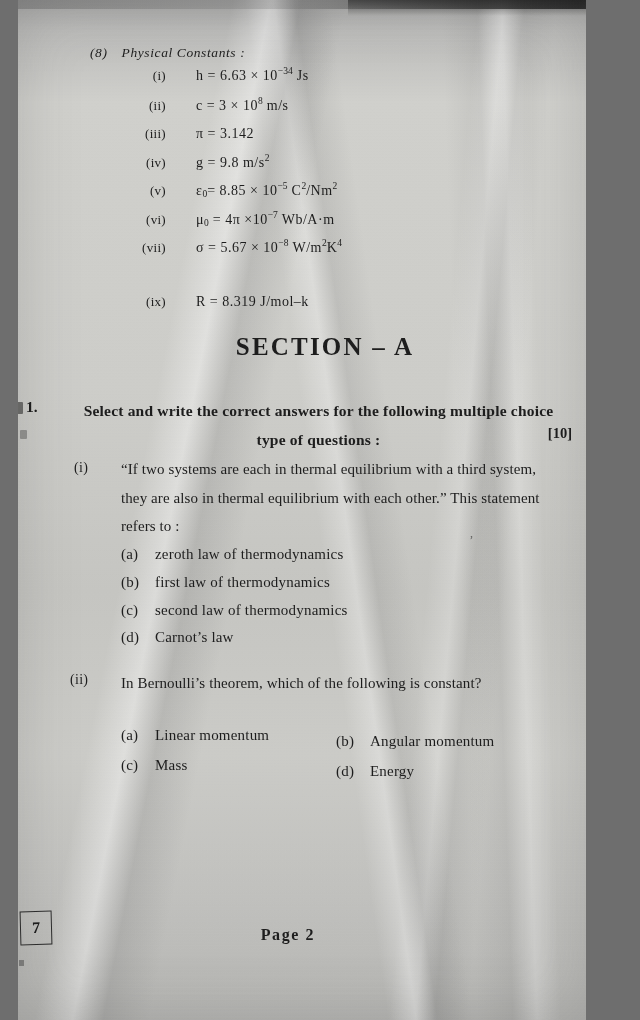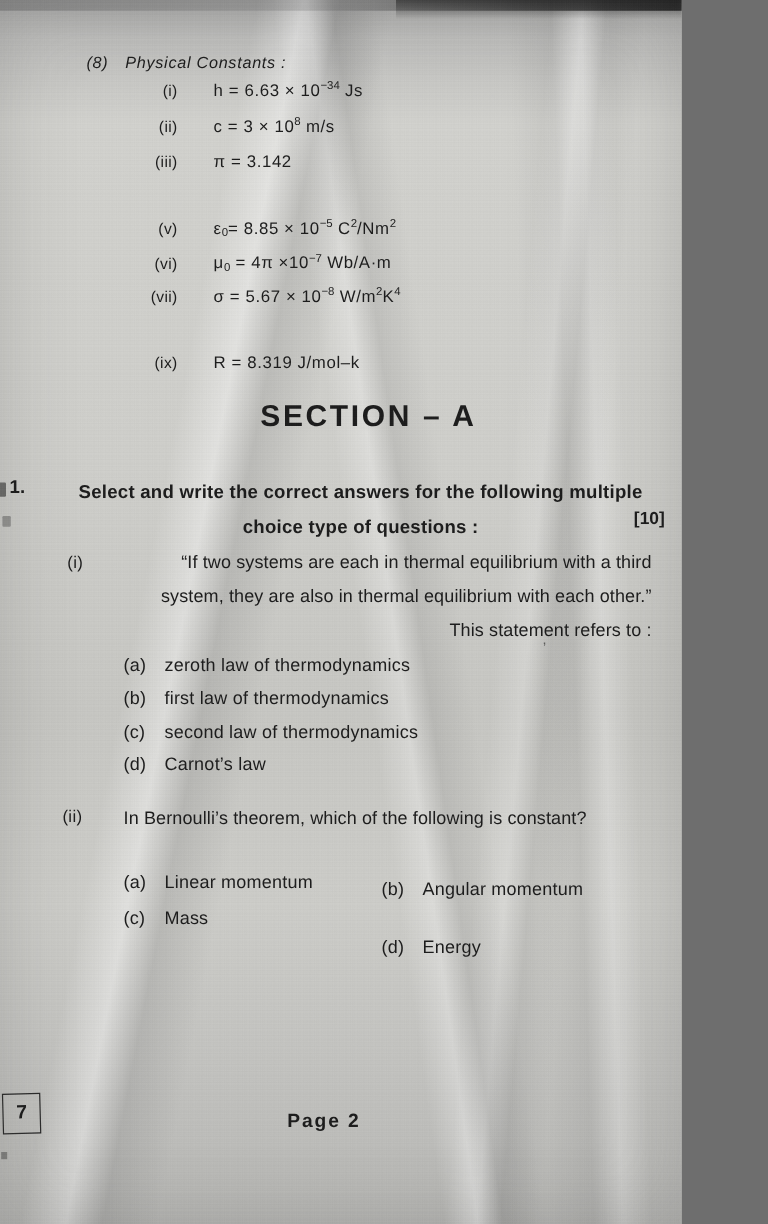--- a/index.html
+++ b/index.html
@@ -5,37 +5,38 @@
   html, body {
     margin: 0;
     padding: 0;
     background: #6e6e6e;
   }
   #page {
     position: relative;
     width: 568px;
     height: 1020px;
     overflow: hidden;
-    font-family: Liberation Sans, sans-serif;
+    font-family: Liberation Serif, serif;
     color: #1b1b1b;
     background-color: #c9c9c6;
     background-image:
       
       radial-gradient(ellipse 70px 150px at 625px 905px, rgba(120,88,60,0.40) 0%, rgba(120,88,60,0.16) 45%, rgba(120,88,60,0) 75%),
       radial-gradient(ellipse 40px 90px at 636px 940px, rgba(104,74,48,0.45) 0%, rgba(104,74,48,0) 80%),
       
       linear-gradient(101deg, rgba(255,255,255,0) 28%, rgba(255,255,255,0.40) 33%, rgba(120,120,120,0.22) 37%, rgba(255,255,255,0) 43%),
       linear-gradient(82deg, rgba(255,255,255,0) 52%, rgba(255,255,255,0.30) 56%, rgba(110,110,110,0.16) 59%, rgba(255,255,255,0) 64%),
       linear-gradient(95deg, rgba(255,255,255,0) 70%, rgba(255,255,255,0.22) 74%, rgba(110,110,110,0.13) 77%, rgba(255,255,255,0) 82%),
       linear-gradient(268deg, rgba(255,255,255,0) 10%, rgba(255,255,255,0.26) 14%, rgba(120,120,120,0.14) 18%, rgba(255,255,255,0) 24%),
       
       linear-gradient(to bottom, #a9a9a8 0%, #bdbdbb 3%, #d2d2ce 10%, #cfcfcb 38%, #c7c7c3 58%, #cdcdc9 74%, #c2c2bf 88%, #b7b7b4 100%),
       
       linear-gradient(to right, #b4b4b1 0%, #cfcfcb 12%, #d2d2ce 55%, #c4c4c1 86%, #aeaeab 100%);
     box-shadow: inset 0 0 60px rgba(90,90,90,0.25);
+    margin-left: 18px;
   }
   
   .top-band {
     position: absolute;
     left: 0; top: 0; width: 640px; height: 9px;
     background: linear-gradient(to right, rgba(95,95,95,0.45) 0%, rgba(120,120,120,0.30) 40%, rgba(40,40,40,0.72) 74%, rgba(30,30,30,0.85) 88%, rgba(70,70,70,0.55) 100%);
   }
   .top-band2 {
     position: absolute;
     left: 330px; top: 0; width: 310px; height: 16px;
@@ -138,21 +139,20 @@
     position: absolute;
     font-size: 14px;
     letter-spacing: 0.3px;
   }
   .sub-text {
     position: absolute;
     width: 440px;
     font-size: 15px;
     line-height: 28.5px;
     letter-spacing: 0.1px;
-    text-align: right;
   }
   .opt {
     position: absolute;
     font-size: 15px;
     white-space: nowrap;
     letter-spacing: 0.2px;
   }
   .opt .tag {
     display: inline-block;
     width: 34px;
@@ -210,20 +210,23 @@
 
     <div class="const-row" style="top:66px">
       <span class="rn">(i)</span><span class="val">h = 6.63 × 10<sup>−34</sup> Js</span>
     </div>
     <div class="const-row" style="top:96px">
       <span class="rn">(ii)</span><span class="val">c = 3 × 10<sup>8</sup> m/s</span>
     </div>
     <div class="const-row" style="top:126px">
       <span class="rn">(iii)</span><span class="val">π = 3.142</span>
     </div>
+    <div class="const-row" style="top:153px">
+      <span class="rn">(iv)</span><span class="val">g = 9.8 m/s<sup>2</sup></span>
+    </div>
     <div class="const-row" style="top:181px">
       <span class="rn">(v)</span><span class="val">ε<sub>0</sub>= 8.85 × 10<sup>−5</sup> C<sup>2</sup>/Nm<sup>2</sup></span>
     </div>
     <div class="const-row" style="top:210px">
       <span class="rn">(vi)</span><span class="val">μ<sub>0</sub> = 4π ×10<sup>−7</sup> Wb/A·m</span>
     </div>
     <div class="const-row" style="top:238px">
       <span class="rn">(vii)</span><span class="val">σ = 5.67 × 10<sup>−8</sup> W/m<sup>2</sup>K<sup>4</sup></span>
     </div>
     <div class="const-row" style="top:294px">
@@ -259,21 +262,21 @@
 
     <div class="opt" style="left:103px; top:727px">
       <span class="tag">(a)</span><span>Linear momentum</span>
     </div>
     <div class="opt" style="left:318px; top:733px">
       <span class="tag">(b)</span><span>Angular momentum</span>
     </div>
     <div class="opt" style="left:103px; top:757px">
       <span class="tag">(c)</span><span>Mass</span>
     </div>
-    <div class="opt" style="left:318px; top:781px">
+    <div class="opt" style="left:318px; top:763px">
       <span class="tag">(d)</span><span>Energy</span>
     </div>
 
     <div class="stamp-box">
       <span>7</span>
     </div>
     <div class="page-label">Page  2</div>
     <div class="edge-tick"></div>
 
   </div>

